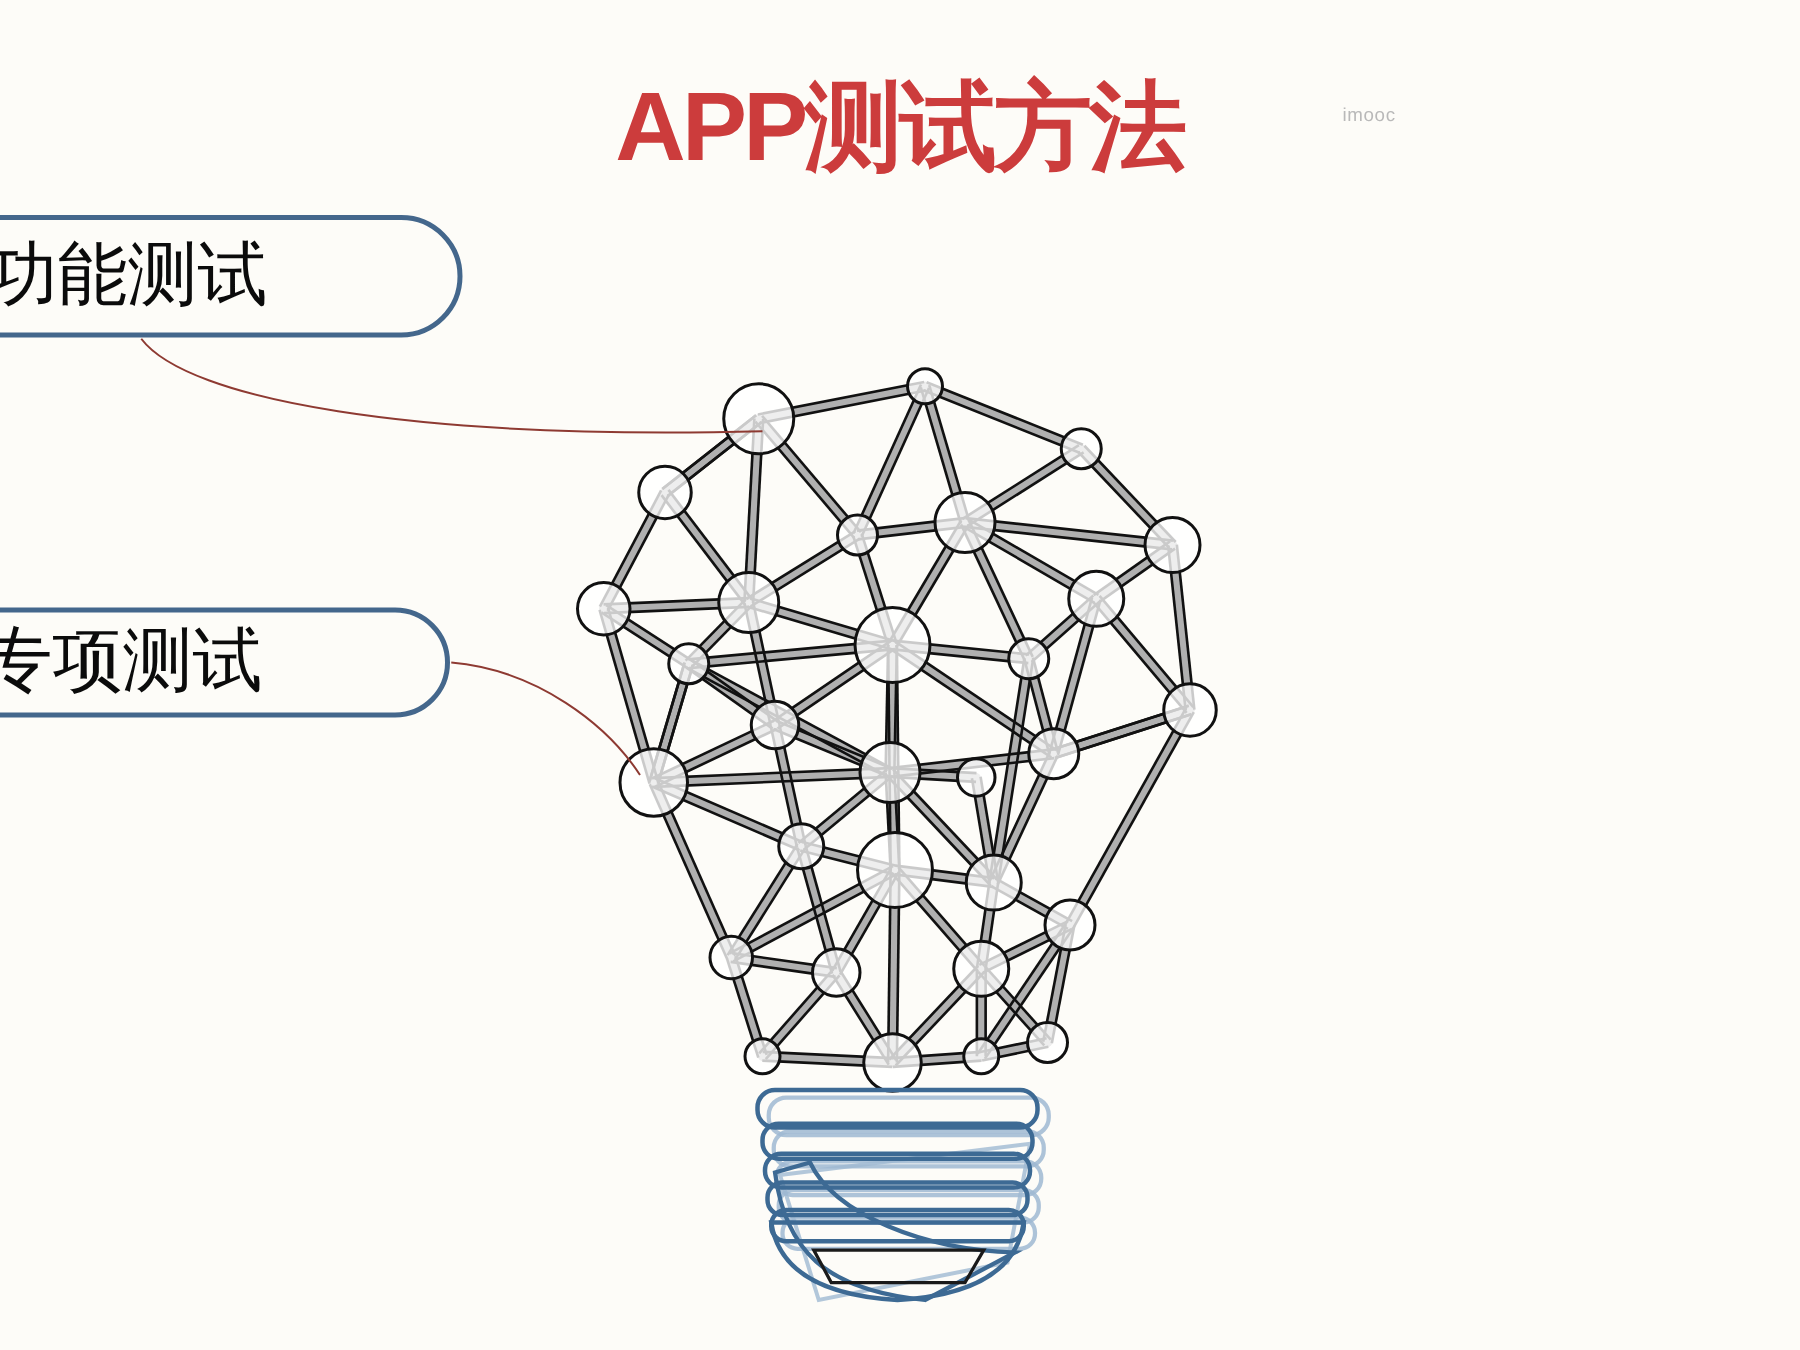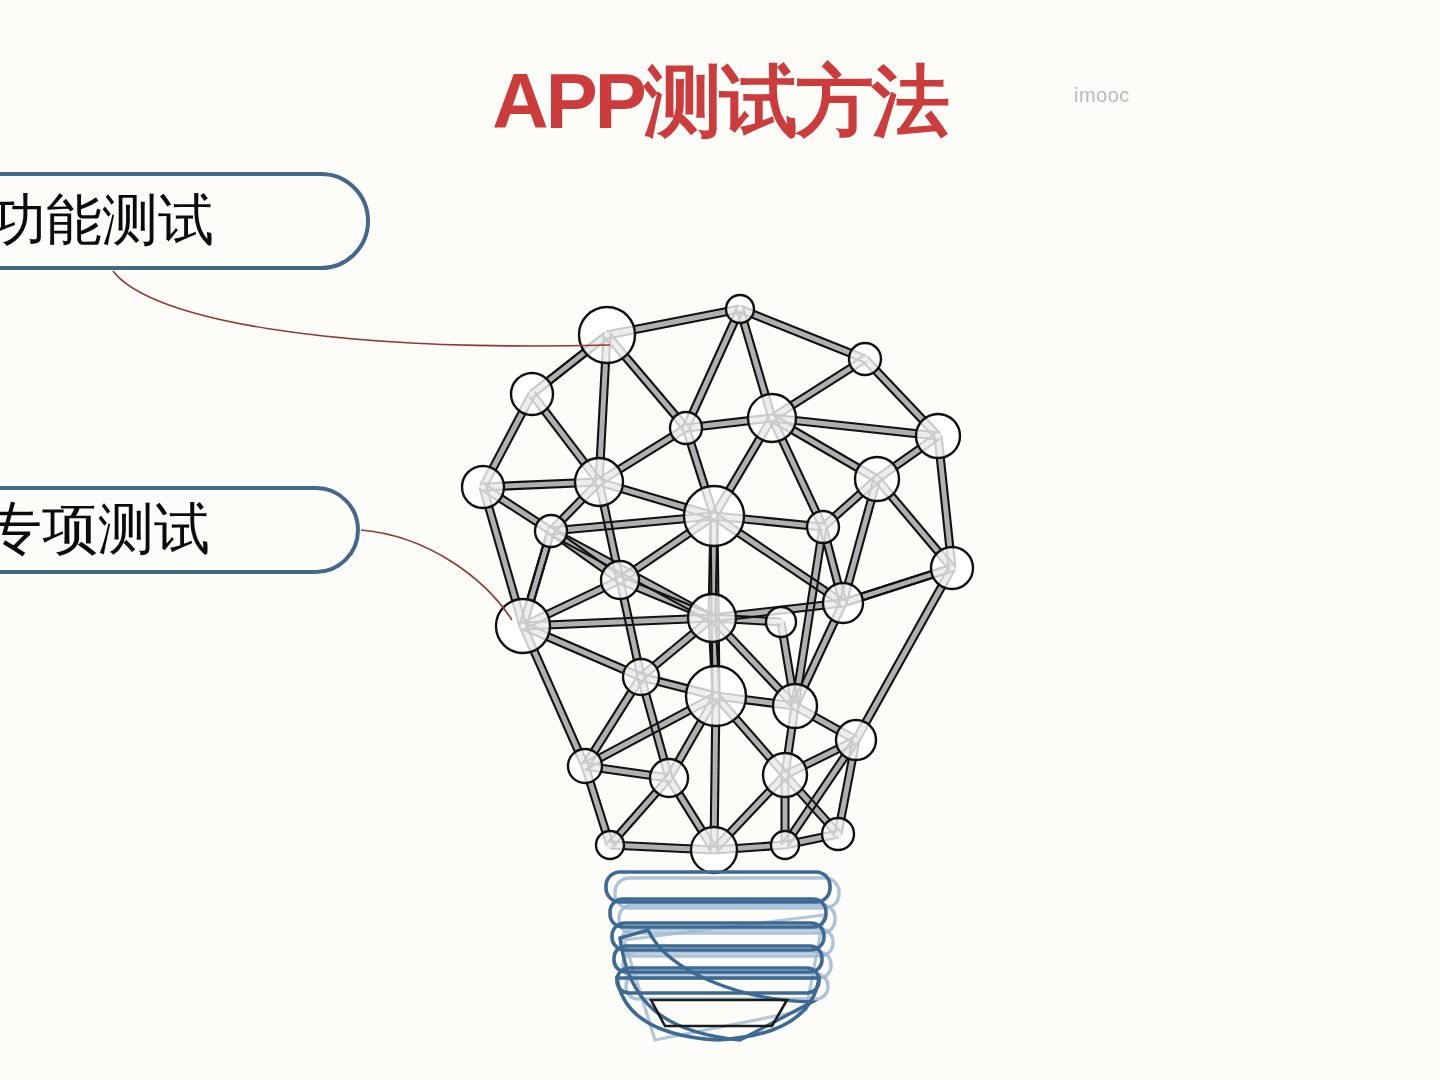--- a/index.html
+++ b/index.html
@@ -47,21 +47,21 @@
   .title .cn {
     font-family: "DejaVu Sans", "Liberation Sans", sans-serif;
     letter-spacing: -2px;
   }
 
   
   .watermark {
     position: absolute;
     left: 1074px;
     top: 84px;
-    font-size: 20px;
+    font-size: 15px;
     color: #b9b9b9;
     letter-spacing: 0.5px;
     user-select: none;
   }
 
   
   .pill {
     position: absolute;
     box-sizing: border-box;
     border: 4px solid #44678c;

